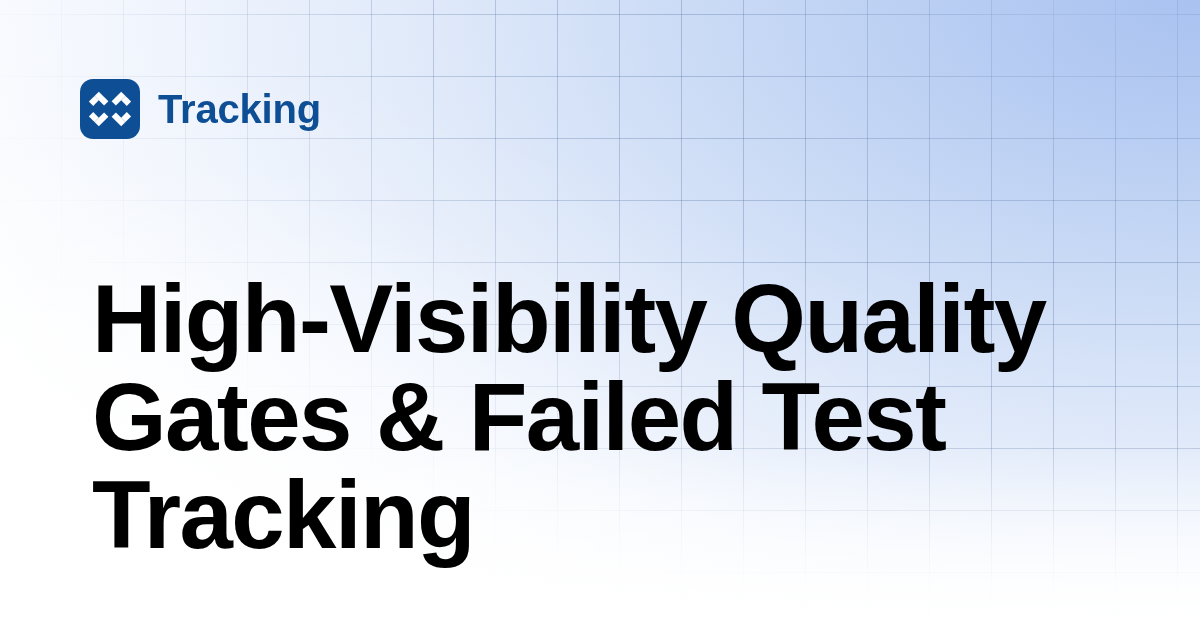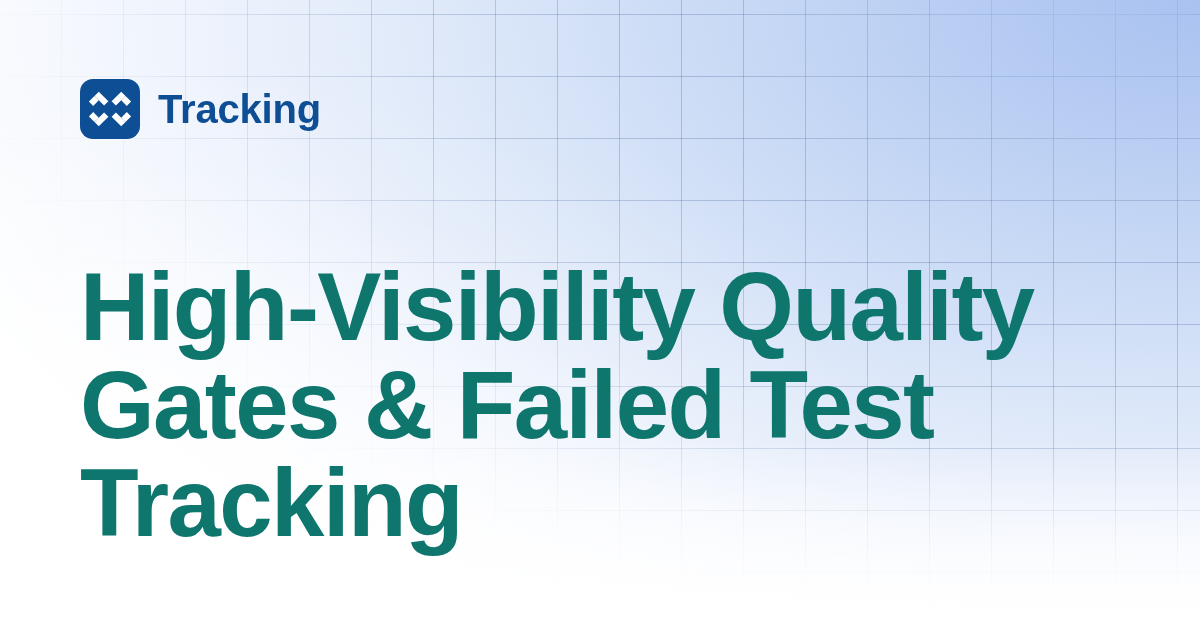--- a/index.html
+++ b/index.html
@@ -139,27 +139,27 @@
     line-height: 1;
     white-space: nowrap;
   }
 
   
   .headline {
     position: absolute;
     left: 80px;
     top: 258px;
     width: 1060px;
-    margin: 0;
+    margin: 12px;
     font-family: "Liberation Sans", "DejaVu Sans", sans-serif;
     font-size: 96px;
     font-weight: 700;
     line-height: 1.02;
     letter-spacing: -1.6px;
-    color: #0f766e;
+    color: #000000;
     white-space: pre-line;
   }
 </style>
 </head>
 <body>
 
 <div class="canvas">
 
   <div class="bg-wash"></div>
   <div class="bg-grid"></div>

